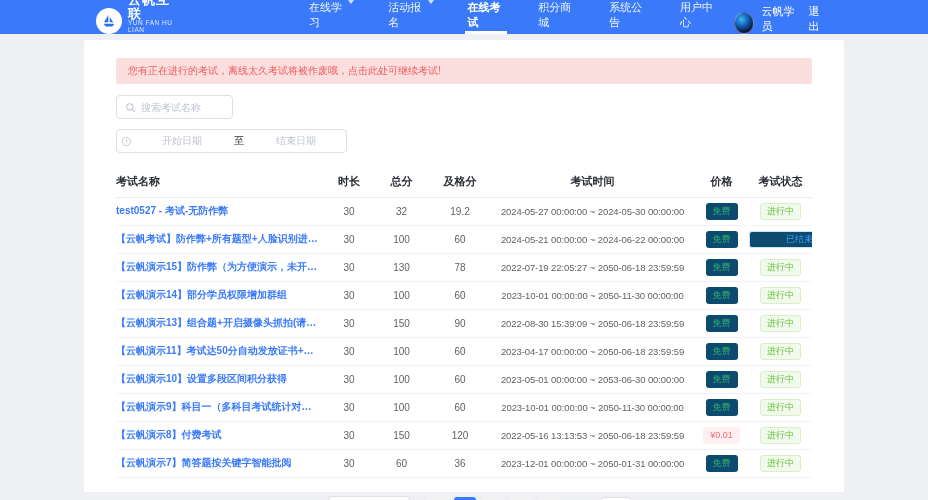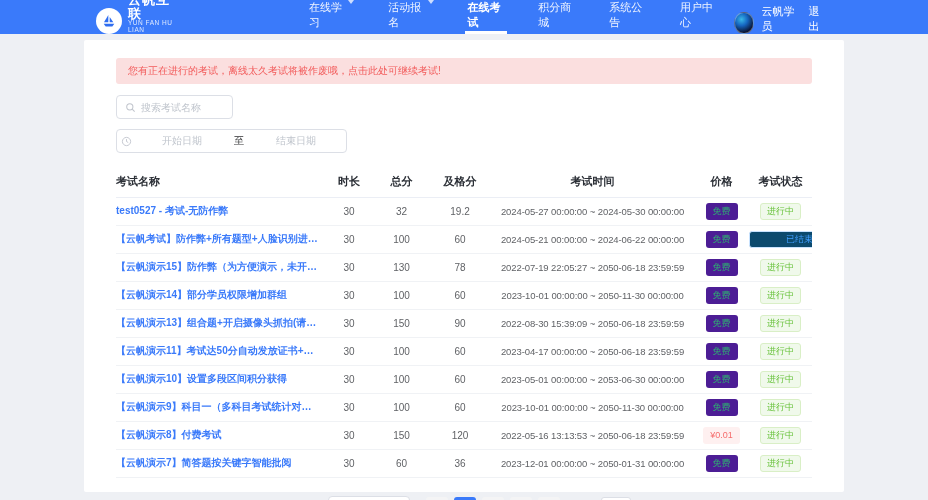--- a/index.html
+++ b/index.html
@@ -82,21 +82,21 @@
   col.c-name{width:208px;} col.c-dur{width:50px;} col.c-total{width:55px;}
   col.c-pass{width:62px;} col.c-time{width:203px;} col.c-price{width:55px;} col.c-status{width:63px;}
   a.exam-link {
     color:#3a7afa; text-decoration:none; font-weight:600; font-size:10px; cursor:pointer;
     display:block; overflow:hidden; text-overflow:ellipsis; white-space:nowrap;
   }
   .badge {
     display:inline-block; font-size:9px; line-height:1; padding:3px 6px;
     border-radius:3px; border:1px solid transparent;
   }
-  .badge.free  { background:#4c1d95; color:#2fae72; }
+  .badge.free  { background:#0c4a6e; color:#2fae72; }
   .badge.paid  { background:#fef0f0; color:#f56c6c; }
   .badge.ongoing { background:#f0f9eb; color:#67c23a; border-color:#d9efc6; }
   .badge.ended   { background:#0c4a6e; color:#409eff; border-color:#c9e3ff;padding-left:36px; }
   
   .pagination {
     display:flex; align-items:center; justify-content:center; gap:6px;
     margin-top:18px; font-size:10px; color:#606266;
   }
   .pg-total { margin-right:4px; }
   .pg-size {

